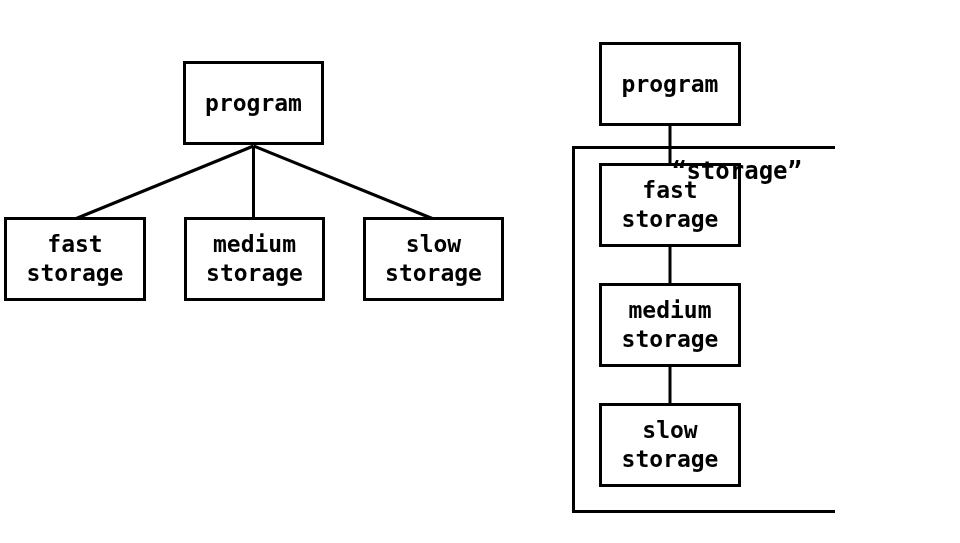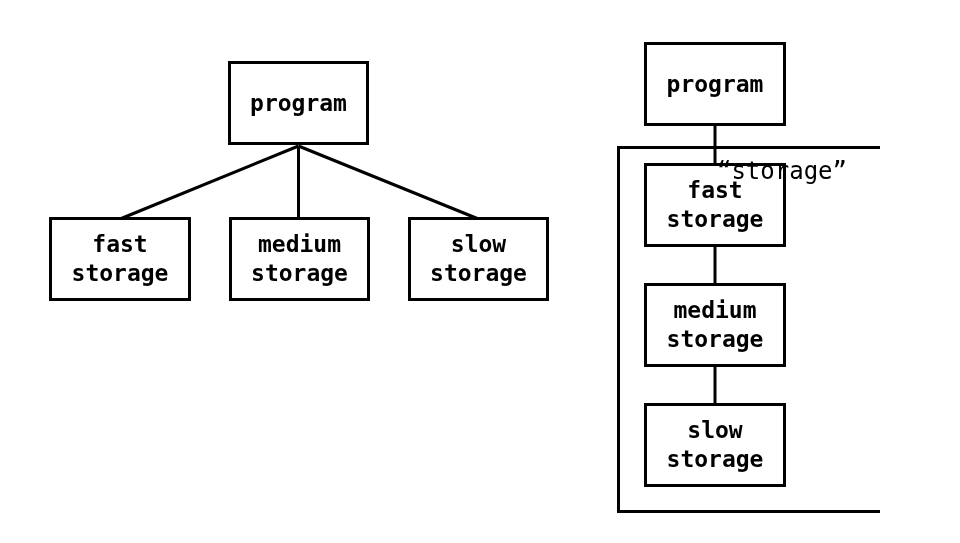--- a/index.html
+++ b/index.html
@@ -8,21 +8,20 @@
     background: #ffffff;
   }
   #canvas {
     position: relative;
     width: 835px;
     height: 543px;
     background: #ffffff;
     overflow: hidden;
     font-family: "DejaVu Sans Mono", monospace;
     color: #000000;
-    margin-left: 45px;
   }
   #edges {
     position: absolute;
     left: 0;
     top: 0;
     width: 960px;
     height: 543px;
     z-index: 2;
     pointer-events: none;
   }
@@ -60,21 +59,21 @@
     height: 367px;
     border: 3px solid #000000;
     background: transparent;
     z-index: 1;
   }
   #storage-container-label {
     position: absolute;
     right: 33px;
     top: 156px;
     font-size: 24px;
-    font-weight: normal;
+    font-weight: bold;
     line-height: 30px;
     z-index: 3;
     white-space: nowrap;
   }
 </style>
 </head>
 <body>
 
 <div id="canvas">
 

